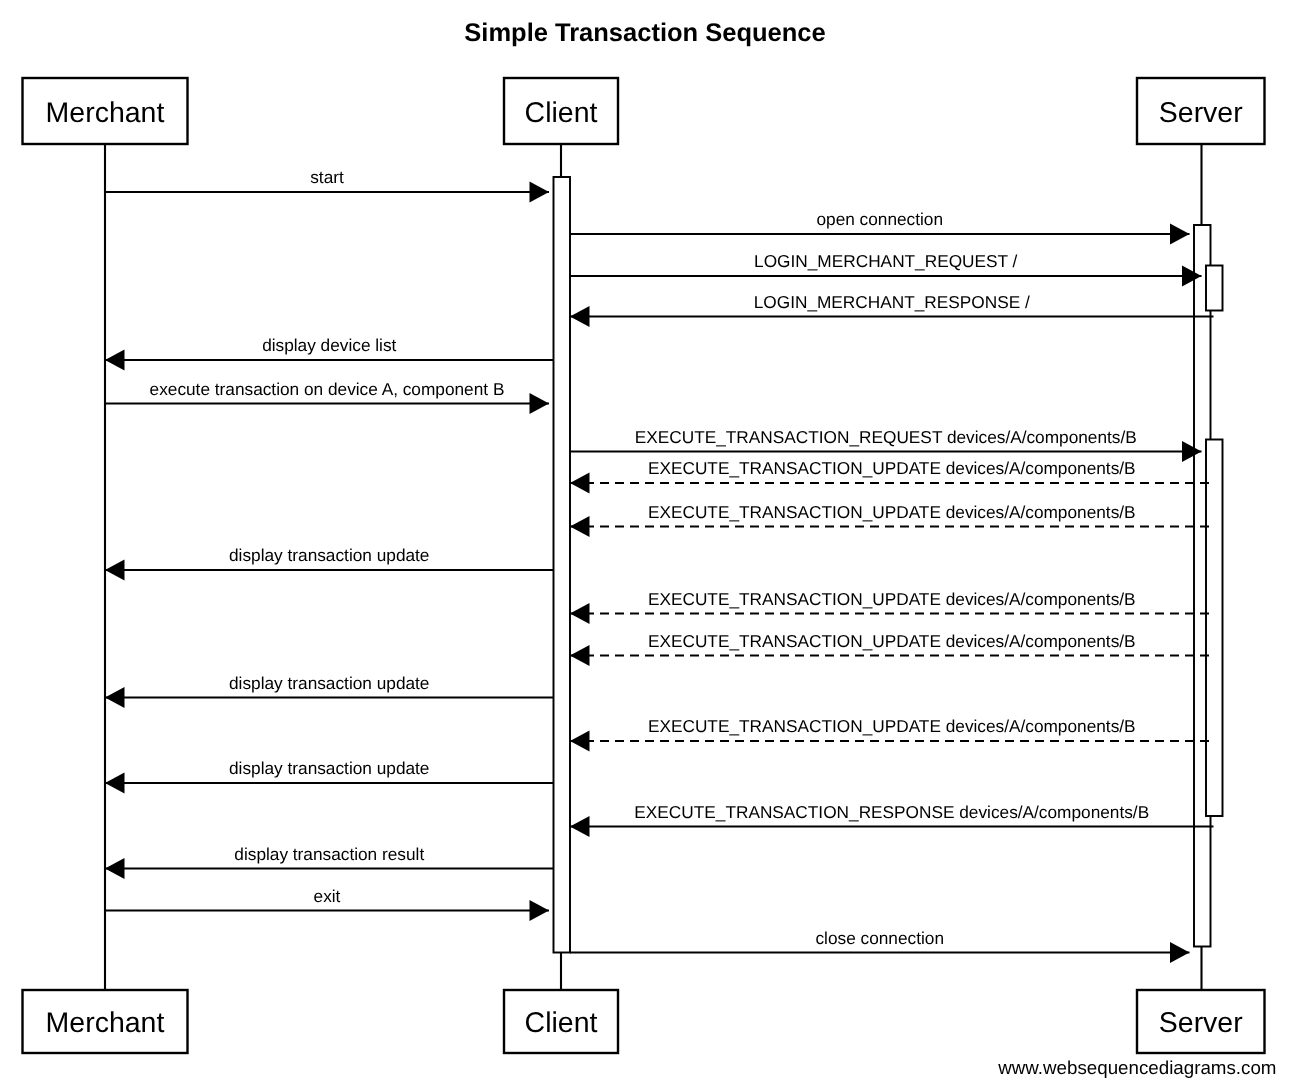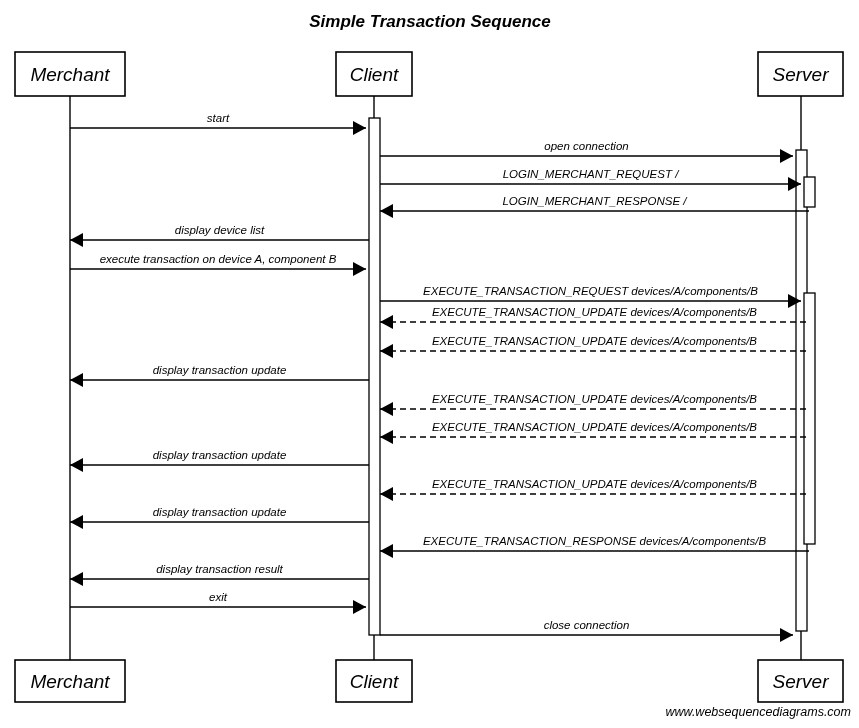--- a/index.html
+++ b/index.html
@@ -11,21 +11,20 @@
     width: 859px;
     height: 728px;
     font-family: "Liberation Sans", sans-serif;
     color: #000000;
     overflow: hidden;
   }
   #diagram-root {
     position: relative;
     width: 859px;
     height: 728px;
-    font-style: italic;
   }
   svg.seq-canvas {
     display: block;
     width: 859px;
     height: 728px;
   }
   text {
     font-family: "Liberation Sans", sans-serif;
     fill: #000000;
   }

